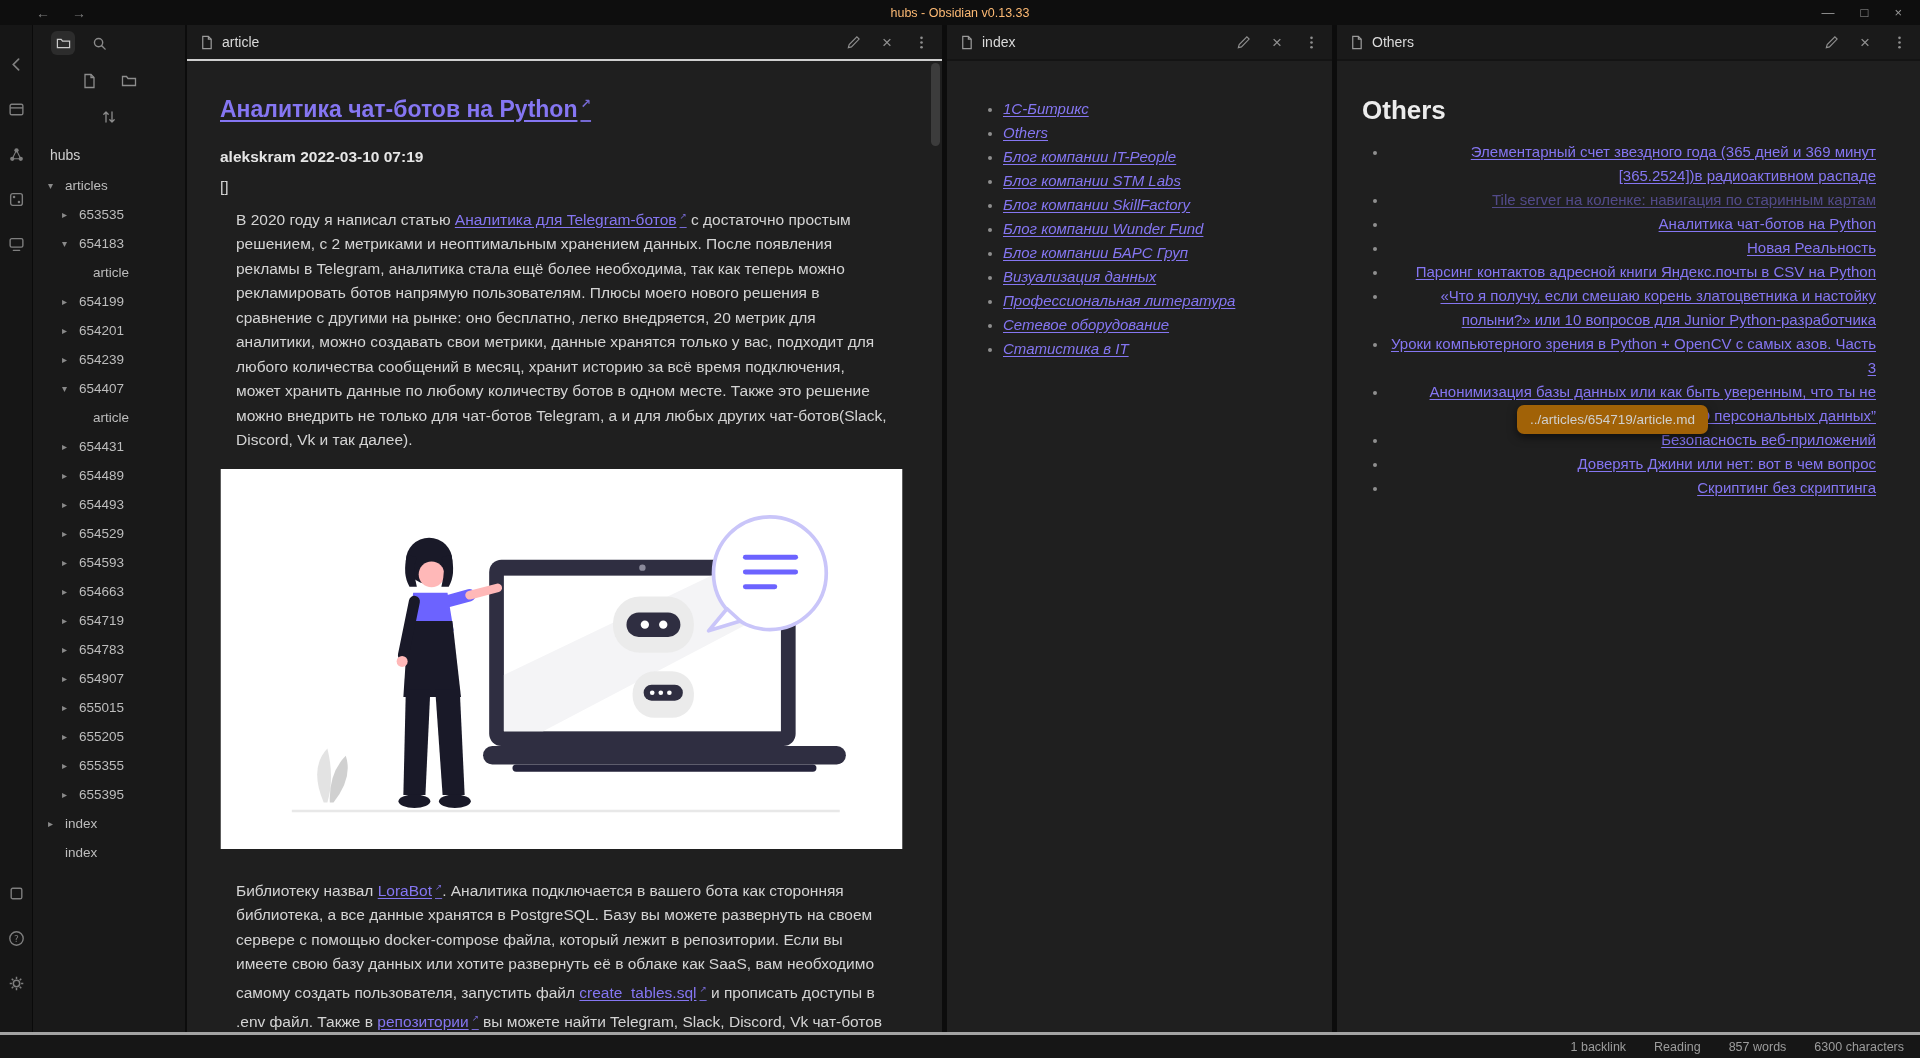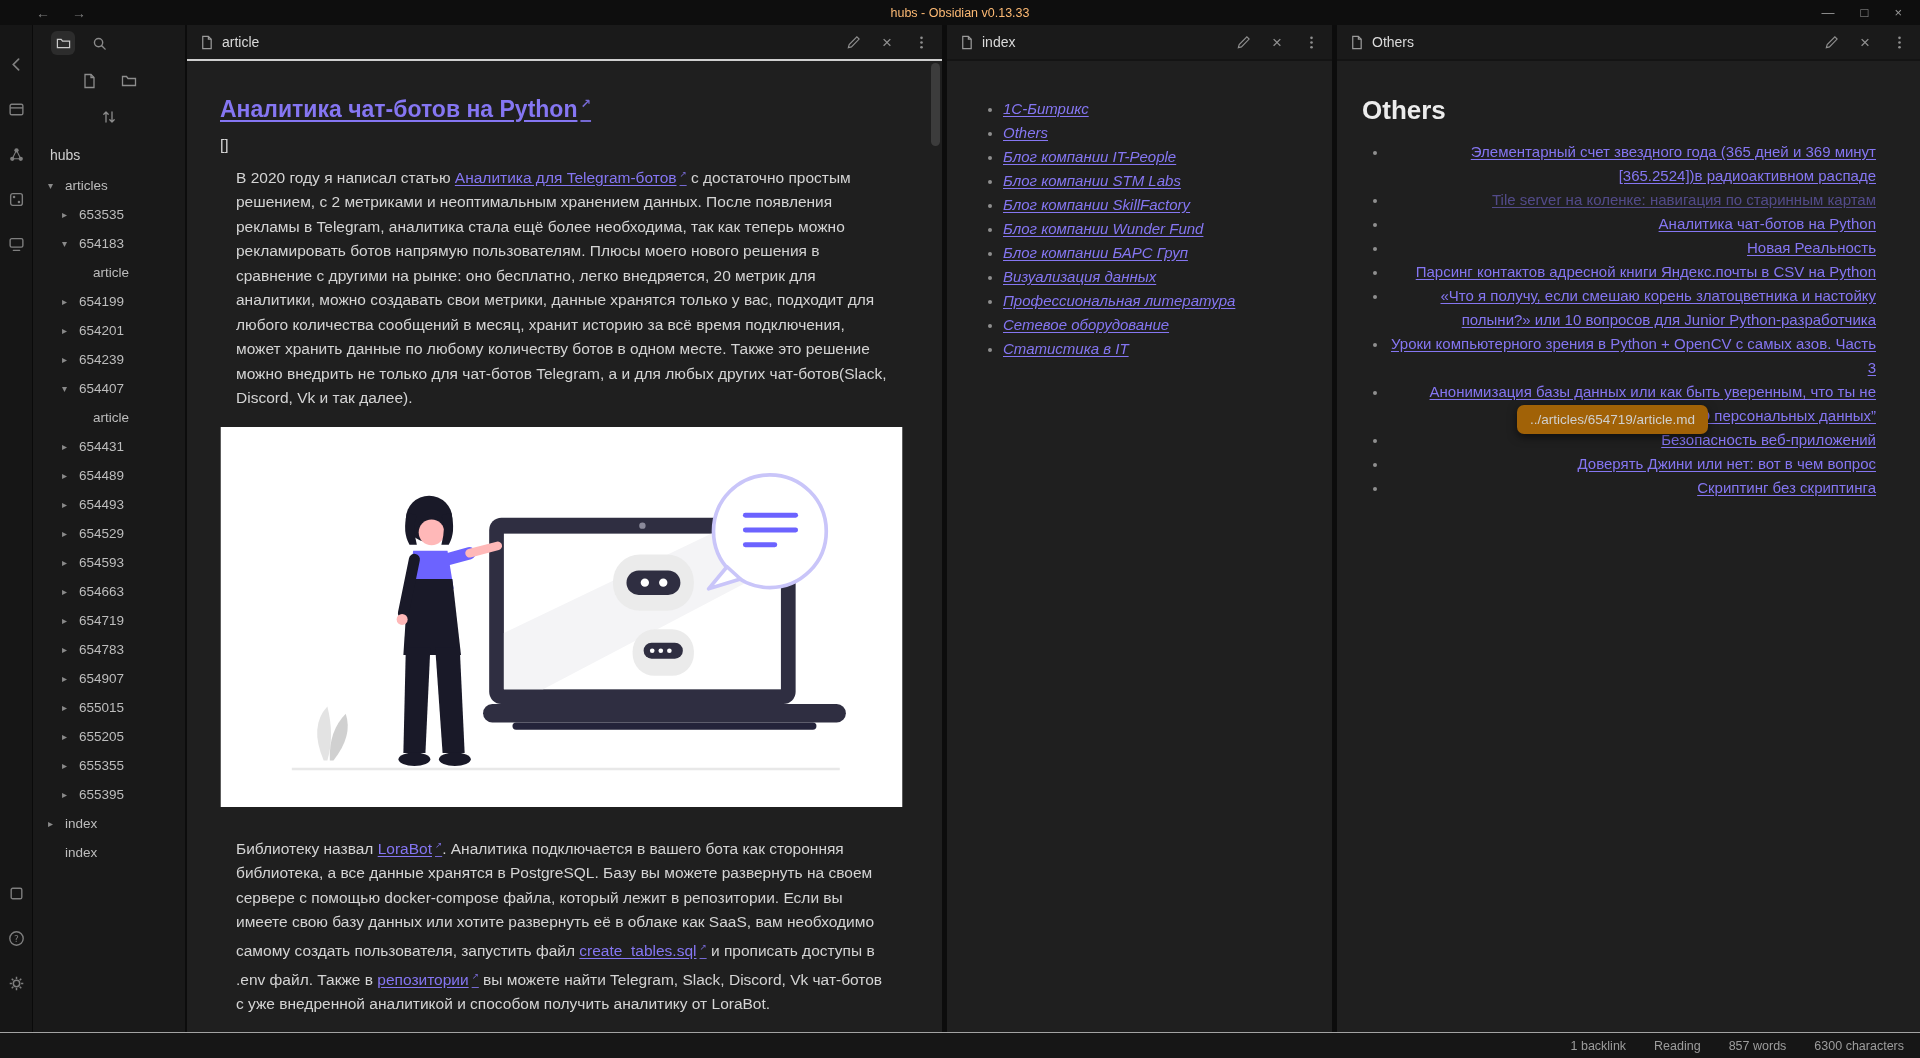--- a/index.html
+++ b/index.html
@@ -98,21 +98,21 @@
   .linklist li::marker{color:#8f8f8f;font-size:13px;}
   .list-link{color:var(--accent);text-decoration:underline;text-underline-offset:2px;cursor:pointer;}
   .list-link.unresolved{opacity:.5;}
   .index-content{padding:36px 22px 0 28px;}
   .index-content .linklist{padding-left:28px;font-style:italic;}
   .others-content{padding:0 44px 0 25px;}
   .others-heading{margin:34px 0 14px;font-size:26px;font-weight:700;color:var(--text-bright);}
   .others-content .linklist{padding-left:26px;text-align:right;}
 
   
-  .statusbar{height:26px;flex:none;background:var(--bg-status);border-top:1px solid #a3a3a3;display:flex;align-items:center;justify-content:flex-end;gap:28px;padding-right:16px;font-size:12.5px;color:var(--text-muted);}
+  .statusbar{height:26px;flex:none;background:var(--bg-status);border-top:3px solid #a3a3a3;display:flex;align-items:center;justify-content:flex-end;gap:28px;padding-right:16px;font-size:12.5px;color:var(--text-muted);}
   .sb-item{white-space:nowrap;}
   .sb-item.clickable{cursor:pointer;}
 
   
   .tooltip{position:absolute;left:1517px;top:405px;z-index:20;background:#a16207;color:#cfcfcf;font-size:13.5px;padding:7px 13px;border-radius:7px;box-shadow:0 3px 10px rgba(0,0,0,.55);white-space:nowrap;}
 </style>
 </head>
 <body>
 
 <div class="app">
@@ -372,20 +372,21 @@
                 <circle cx="8" cy="8" r="1.4" fill="currentColor"></circle>
                 <circle cx="8" cy="13" r="1.4" fill="currentColor"></circle>
               </svg>
           </span>
         </div>
       </div>
       <div class="pane-body">
         <div class="scroll-thumb"></div>
         <div class="article-content">
           <h1 class="note-title"><a class="title-link extlink">Аналитика чат-ботов на Python</a></h1>
+          <div class="byline">alekskram 2022-03-10 07:19</div>
           <div class="empty-embed">[]</div>
           <p class="para"><span>В 2020 году я написал статью </span><a class="inline-link extlink">Аналитика для Telegram-ботов</a><span> с достаточно простым решением, с 2 метриками и неоптимальным хранением данных. После появления рекламы в Telegram, аналитика стала ещё более необходима, так как теперь можно рекламировать ботов напрямую пользователям. Плюсы моего нового решения в сравнение с другими на рынке: оно бесплатно, легко внедряется, 20 метрик для аналитики, можно создавать свои метрики, данные хранятся только у вас, подходит для любого количества сообщений в месяц, хранит историю за всё время подключения, может хранить данные по любому количеству ботов в одном месте. Также это решение можно внедрить не только для чат-ботов Telegram, а и для любых других чат-ботов(Slack, Discord, Vk и так далее).</span></p>
           <div class="illustration">
             <svg viewBox="0 0 556 310" preserveAspectRatio="xMidYMid meet">
               <rect width="556" height="310" fill="#ffffff"></rect>
               <line x1="58" y1="279" x2="505" y2="279" stroke="#e8e8e8" stroke-width="2"></line>
               <path d="M84 272 q-12 -28 3 -44 q6 24 0 44 Z" fill="#e3e3e3"></path>
               <path d="M92 272 q16 -20 10 -38 q-14 14 -13 38 Z" fill="#d0d0d0"></path>
               <rect x="219" y="74" width="250" height="152" rx="10" fill="#2f2e41"></rect>
               <rect x="231" y="87" width="226" height="127" fill="#ffffff"></rect>

